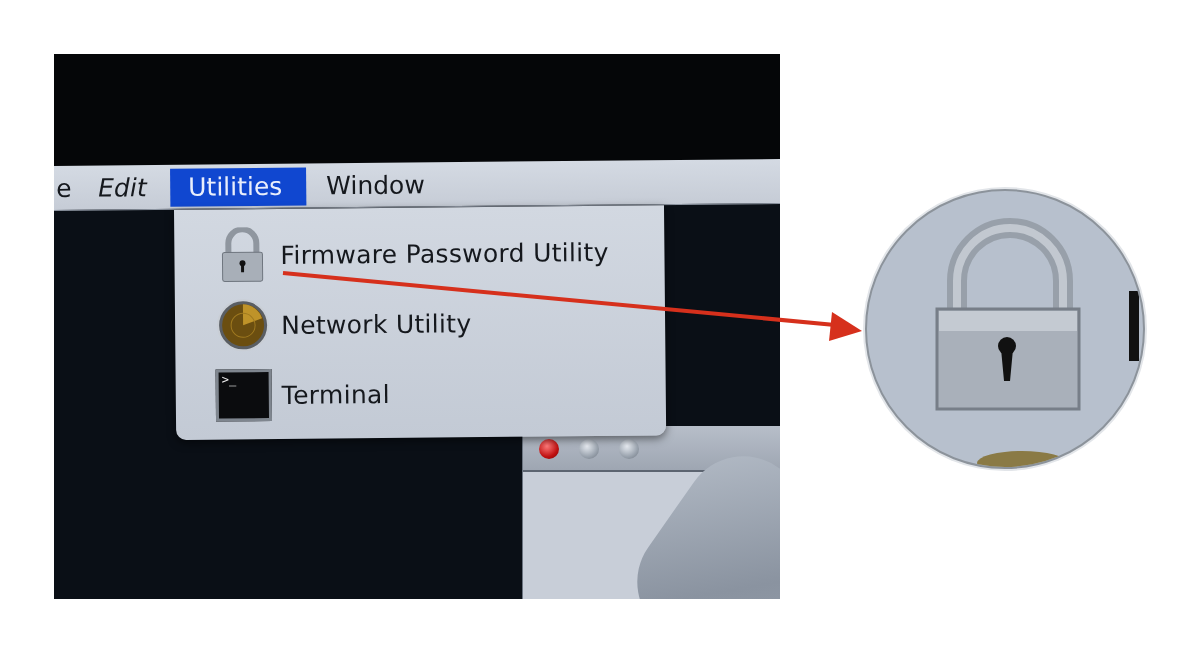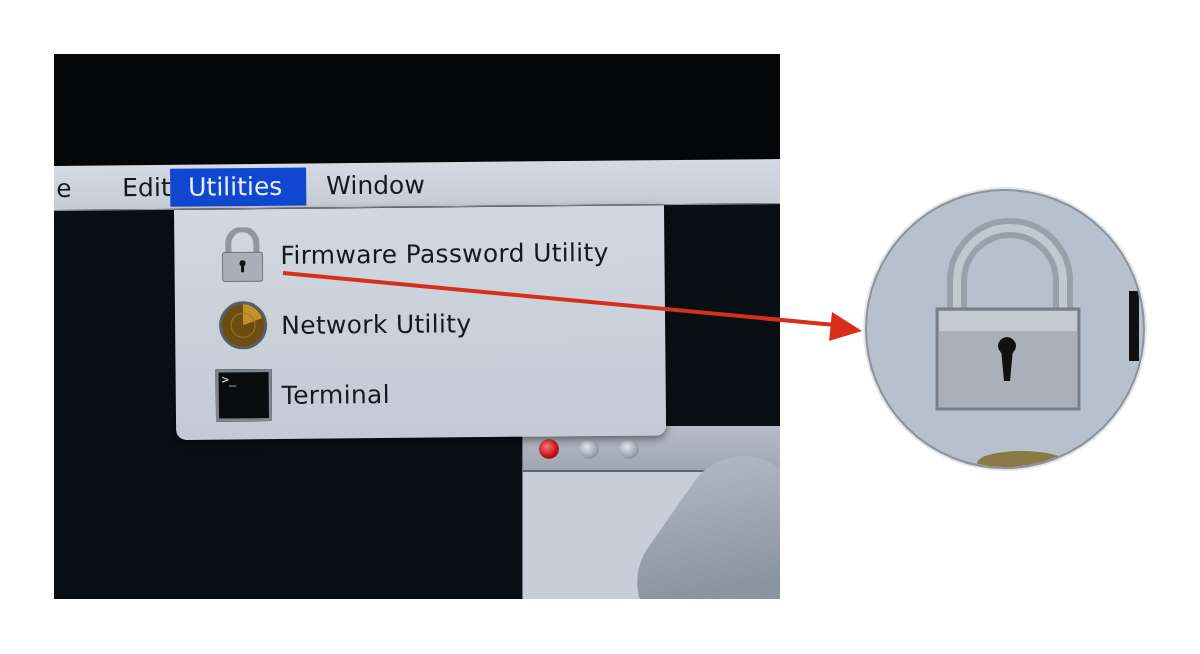--- a/index.html
+++ b/index.html
@@ -33,21 +33,21 @@
   .arrow { position:absolute; left:0; top:0; z-index:5; pointer-events:none; }
 </style>
 </head>
 <body>
 
 <div class="photo">
   <div class="screen-top"></div>
 
   <div class="menubar">
     <div class="menu-item" style="left:-12px;">e</div>
-    <div class="menu-item" style="left:54px;">Edit</div>
+    <div class="menu-item" style="left:30px;font-style:italic;">Edit</div>
     <div class="menu-item active" style="left:120px; width:100px;">Utilities</div>
     <div class="menu-item" style="left:258px;">Window</div>
   </div>
 
   <div class="dropdown">
     <div class="dd-item" style="top:16px;">
       <div class="dd-icon">
         <svg width="48" height="56" viewBox="0 0 48 56">
           <path d="M10 26 V16 a14 14 0 0 1 28 0 V26" fill="none" stroke="#8f969f" stroke-width="6"></path>
           <rect x="4" y="25" width="40" height="29" rx="2" fill="#a8afb8" stroke="#6f767f"></rect>

